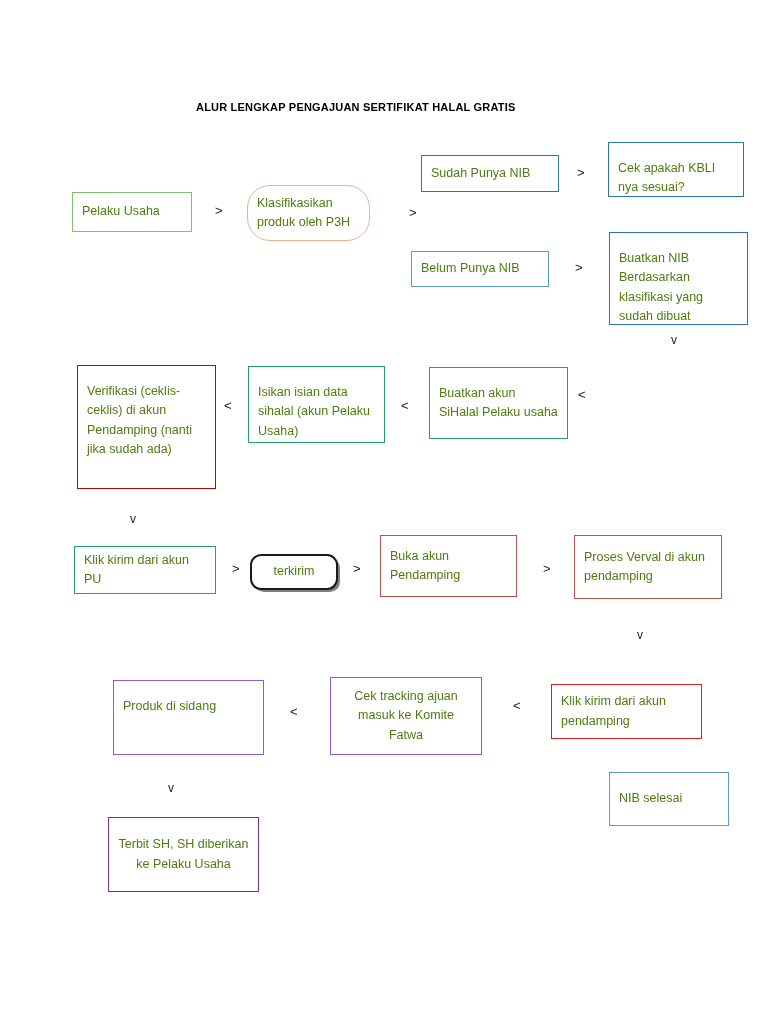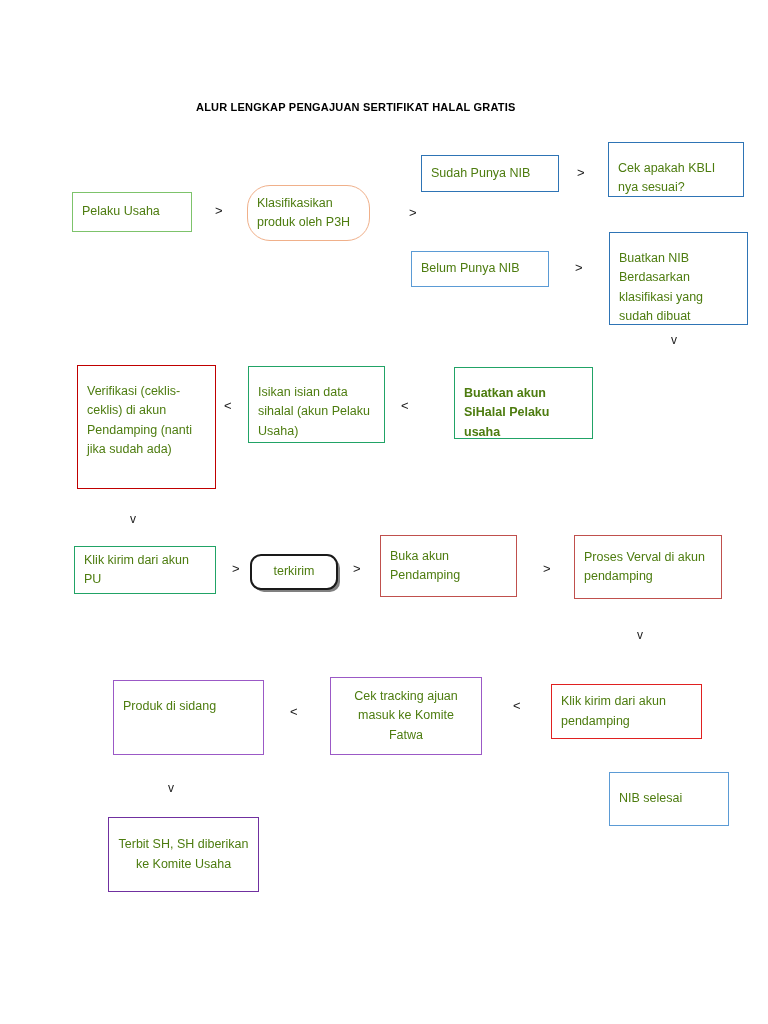--- a/index.html
+++ b/index.html
@@ -106,21 +106,21 @@
   <div class="arrow" style="left:575px; top:261px;">&gt;</div>
 
   <div class="node b-blue" style="left:609px; top:232px; width:139px; height:93px;">
     <span>Buatkan NIB Berdasarkan klasifikasi yang sudah dibuat</span>
   </div>
 
   <div class="arrow down" style="left:671px; top:334px;">v</div>
 
   <div class="arrow" style="left:578px; top:388px;">&lt;</div>
 
-  <div class="node b-greenbr" style="left:454px; top:367px; width:139px; height:72px;font-weight:bold;">
+  <div class="node b-greenbr" style="left:429px; top:367px; width:139px; height:72px;">
     <span>Buatkan akun SiHalal Pelaku usaha</span>
   </div>
 
   <div class="arrow" style="left:401px; top:399px;">&lt;</div>
 
   <div class="node b-greenbr" style="left:248px; top:366px; width:137px; height:77px;">
     <span>Isikan isian data sihalal (akun Pelaku Usaha)</span>
   </div>
 
   <div class="arrow" style="left:224px; top:399px;">&lt;</div>
@@ -171,16 +171,16 @@
     <span>Produk di sidang</span>
   </div>
 
   <div class="node b-bluelt" style="left:609px; top:772px; width:120px; height:54px;">
     <span>NIB selesai</span>
   </div>
 
   <div class="arrow down" style="left:168px; top:782px;">v</div>
 
   <div class="node b-purple vcenter tcenter" style="left:108px; top:817px; width:151px; height:75px;">
-    <span>Terbit SH, SH diberikan ke Komite Usaha</span>
+    <span>Terbit SH, SH diberikan ke Pelaku Usaha</span>
   </div>
 
 </div>
 
 </body></html>

